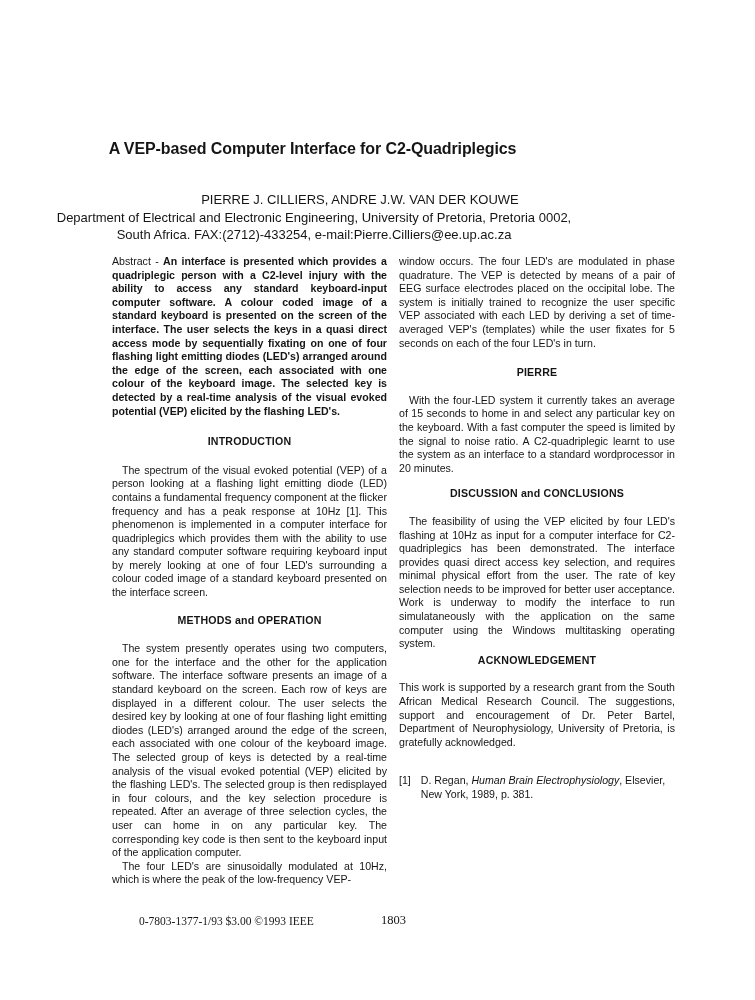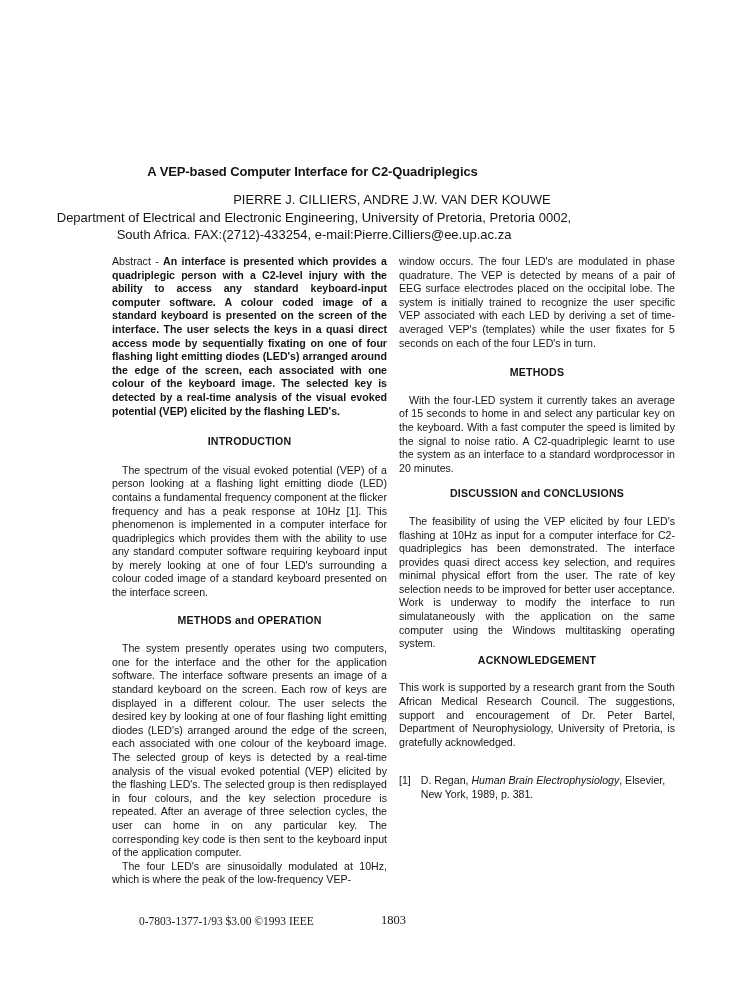--- a/index.html
+++ b/index.html
@@ -1,20 +1,20 @@
 <!DOCTYPE html>
 <html><head>
 <meta charset="utf-8">
 <style>
   html, body { margin: 0; padding: 0; background: #ffffff; }
   body { width: 755px; height: 1000px; position: relative; overflow: hidden; color: #151515;
          font-family: "Liberation Sans", sans-serif; }
-  .title { position: absolute; left: 0; width: 625px; top: 164px; text-align: center;
-           font-weight: bold; font-size: 13px; letter-spacing: -0.1px; }
-  .authors { position: absolute; left: 0; width: 720px; top: 192px; text-align: center; font-size: 13px; margin-left: 32px; }
+  .title { position: absolute; left: 0; width: 625px; top: 140px; text-align: center;
+           font-weight: bold; font-size: 16px; letter-spacing: -0.1px; }
+  .authors { position: absolute; left: 0; width: 720px; top: 192px; text-align: center; font-size: 13px; }
   .affil { position: absolute; left: 0; width: 628px; top: 209px; text-align: center; font-size: 13px; line-height: 17px; }
   .col { position: absolute; top: 255px; font-size: 10.6px; line-height: 13.6px; text-align: justify; }
   .col.left { left: 112px; width: 275px; }
   .col.right { left: 399px; width: 276px; }
   .col p { margin: 0; }
   .abstract { font-weight: bold; }
   .abstract .lead { font-weight: normal; }
   .indent { text-indent: 10px; }
   h2 { font-size: 10.6px; font-weight: bold; text-align: center; margin: 0; letter-spacing: 0.2px; }
   .ref { display: flex; gap: 10px; text-align: left; }
@@ -46,21 +46,21 @@
   <h2>METHODS and OPERATION</h2>
   <div style="height:15px"></div>
   <p class="indent">The system presently operates using two computers, one for the interface and the other for the application software. The interface software presents an image of a standard keyboard on the screen.  Each row of keys are displayed in a different colour. The user selects the desired key by looking at one of four flashing light emitting diodes (LED's) arranged around the edge of the screen, each associated with one colour of the keyboard image.  The selected group of keys is detected by a real-time analysis of the visual evoked potential (VEP) elicited by the flashing LED's.  The selected group is then redisplayed in four colours, and the key selection procedure is repeated.  After an average of three selection cycles, the user can home in on any particular key. The corresponding key code is then sent to the keyboard input of the application computer.</p>
   <p class="indent">The four LED's are sinusoidally modulated at 10Hz, which is where the peak of the low-frequency VEP-</p>
 </div>
 
 <div class="col right">
   <p>window occurs. The four LED's are modulated in phase quadrature. The VEP is detected by means of a pair of EEG surface electrodes placed on the occipital lobe.  The system is initially trained to recognize the user specific VEP associated with each LED by deriving a set of time-averaged VEP's (templates) while the user fixates for 5 seconds on each of the four LED's in turn.</p>
 
   <div style="height:16px"></div>
-  <h2>METHODS</h2>
+  <h2>PIERRE</h2>
   <div style="height:14px"></div>
   <p class="indent">With the four-LED system it currently takes an average of 15 seconds to home in and select any particular key on the keyboard.  With a fast computer the speed is limited by the signal to noise ratio.  A C2-quadriplegic learnt to use the system as an interface to a standard wordprocessor in 20 minutes.</p>
 
   <div style="height:12px"></div>
   <h2>DISCUSSION and CONCLUSIONS</h2>
   <div style="height:14px"></div>
   <p class="indent">The feasibility of using the VEP elicited by four LED's flashing at 10Hz as input for a computer interface for C2-quadriplegics has been demonstrated.  The interface provides quasi direct access key selection, and requires minimal physical effort from the user.  The rate of key selection needs to be improved for better user acceptance.  Work is underway to modify the interface to run simulataneously with the application on the same computer using the Windows multitasking operating system.</p>
 
   <div style="height:3px"></div>
   <h2>ACKNOWLEDGEMENT</h2>

